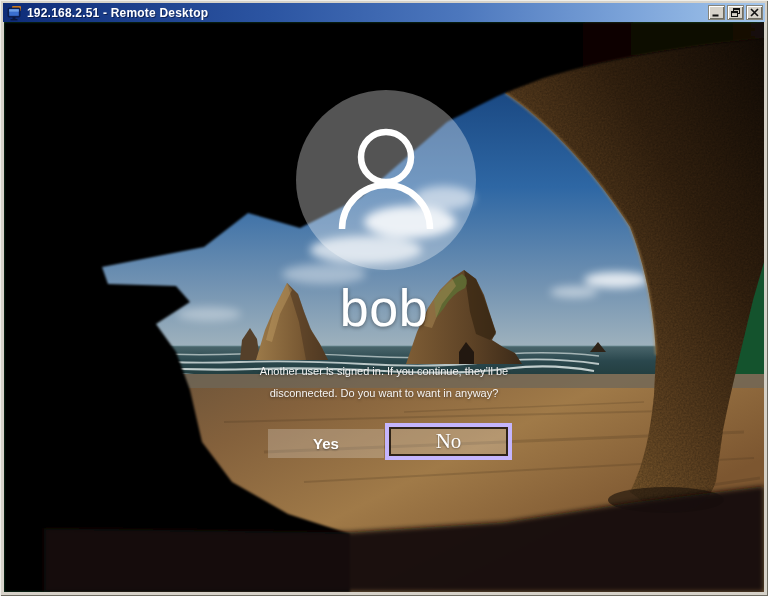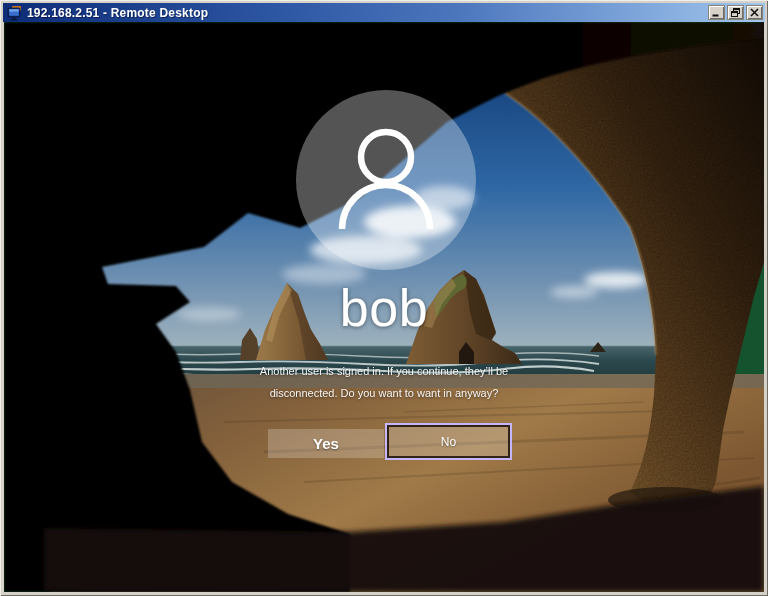--- a/index.html
+++ b/index.html
@@ -61,23 +61,23 @@
   .btn-yes{
     position:absolute; left:264px; top:407px; width:116px; height:29px;
     background:rgba(255,255,255,.22); border:none;
     color:#fff; font-size:15px; font-family:"Liberation Sans",sans-serif;
     text-shadow:0 1px 2px rgba(0,0,0,.4);
     font-weight:bold;
   }
   .btn-no{
     position:absolute; left:381px; top:401px; width:127px; height:37px;
     background:rgba(255,255,255,.22);
-    border:2px solid #c4b5fd;
+    border:4px solid #c4b5fd;
     box-shadow: inset 0 0 0 2px rgba(25,16,8,.85);
-    color:#fff; font-size:12px; font-family:Liberation Sans, sans-serif;
+    color:#fff; font-size:21px; font-family:Liberation Serif, serif;
     text-shadow:0 1px 2px rgba(0,0,0,.4);
   }
 </style>
 </head>
 <body>
 
 <div class="rdp-window">
 
   <div class="titlebar">
     <svg class="title-icon" viewBox="0 0 16 16">

